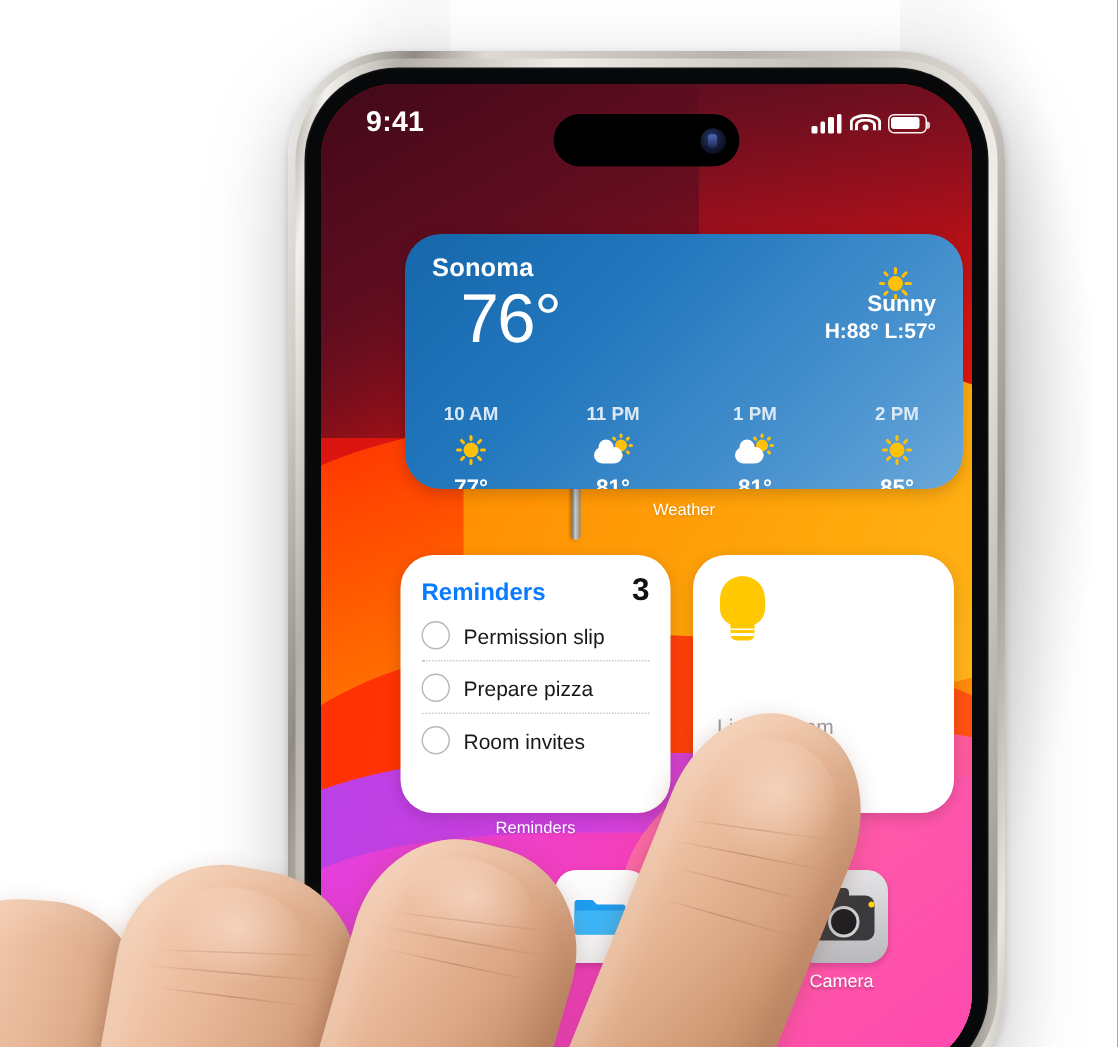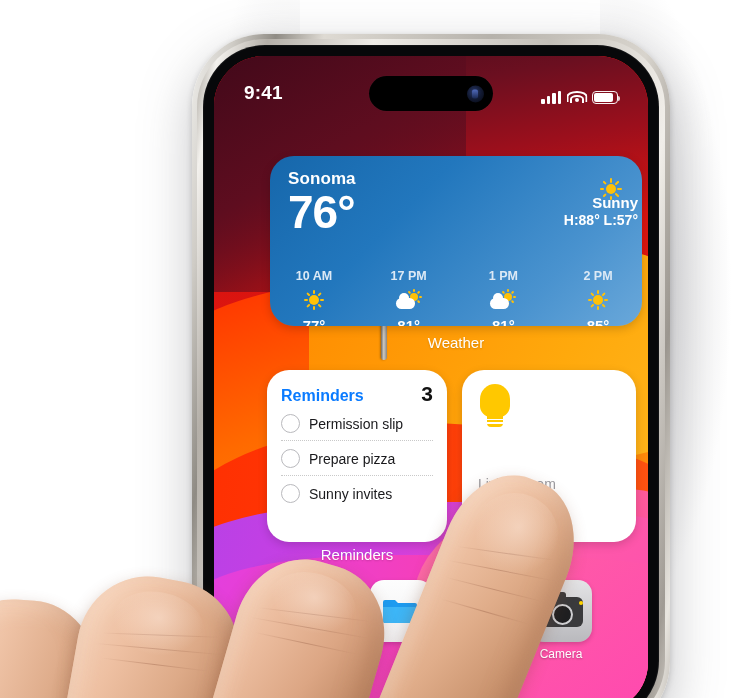--- a/index.html
+++ b/index.html
@@ -108,21 +108,21 @@
   }
   .wp-cyan{
     position:absolute;left:-6%;top:95%;width:46%;height:12%;
     background:linear-gradient(90deg,#27c7f5,#5ad4ff);
     border-radius:40% 50% 0 0/60% 60% 0 0;
   }
 
   
   .statusbar{
     position:absolute;left:0;top:0;width:100%;height:48px;
-    display:flex;align-items:flex-end;justify-content:space-between;
+    display:flex;align-items:center;justify-content:space-between;
     padding:0 30px;box-sizing:border-box;color:#fff;z-index:6;
   }
   .sb-time{font-size:19px;font-weight:bold;letter-spacing:.2px;margin-top:4px;}
   .sb-right{display:flex;align-items:center;gap:7px;margin-top:4px;}
   .sig{display:flex;align-items:flex-end;gap:2px;height:13px;}
   .sig i{display:block;width:3.5px;background:#fff;border-radius:1px;}
   .sig i:nth-child(1){height:5px}
   .sig i:nth-child(2){height:8px}
   .sig i:nth-child(3){height:11px}
   .sig i:nth-child(4){height:13px}
@@ -156,22 +156,22 @@
   
   .widget-weather{
     position:absolute;left:56px;top:100px;width:372px;height:170px;
     border-radius:24px;overflow:hidden;z-index:5;
     background:linear-gradient(135deg,#1667ab 0%,#2277bd 35%,#4a93cf 75%,#6aa8da 100%);
     box-shadow:0 3px 10px rgba(0,0,0,.18);
     color:#fff;
   }
   .ww-head{position:relative;padding:13px 18px 0 18px;}
   .ww-city{font-size:17px;font-weight:bold;letter-spacing:.1px;}
-  .ww-temp{font-size:46px;font-weight:700;line-height:.98;margin-top:1px;letter-spacing:-1px;}
-  .ww-right{position:absolute;right:4px;top:12px;text-align:right;}
+  .ww-temp{font-size:46px;font-weight:400;line-height:.98;margin-top:1px;letter-spacing:-1px;margin-left:19px;}
+  .ww-right{position:absolute;right:18px;top:12px;text-align:right;}
   .ww-cond{font-size:15px;font-weight:bold;margin-top:6px;}
   .ww-hl{font-size:14px;font-weight:bold;margin-top:1px;}
   .ww-hours{display:flex;justify-content:space-between;padding:6px 16px 0 16px;margin-top:28px;}
   .ww-hour{display:flex;flex-direction:column;align-items:center;width:56px;}
   .ww-h-time{font-size:12.5px;font-weight:bold;color:#dce9f5;}
   .ww-h-temp{font-size:15px;font-weight:bold;margin-top:4px;}
   .ww-h-icon{height:26px;display:flex;align-items:center;justify-content:center;margin-top:4px;}
 
   .sun{position:relative;width:20px;height:20px;}
   .sun .core{position:absolute;left:5px;top:5px;width:10px;height:10px;border-radius:50%;background:#ffc107;}
@@ -197,21 +197,21 @@
   .wbig-sun{position:absolute;right:16px;top:10px;width:22px;height:22px;}
   .wbig-sun .core{position:absolute;left:6px;top:6px;width:10px;height:10px;border-radius:50%;background:#ffc107;}
   .wbig-sun .ray{position:absolute;left:10px;top:0;width:2px;height:22px;}
   .wbig-sun .ray:before{content:"";position:absolute;left:0;top:0;width:2px;height:4.5px;background:#ffc107;border-radius:1px;}
   .wbig-sun .ray:after{content:"";position:absolute;left:0;bottom:0;width:2px;height:4.5px;background:#ffc107;border-radius:1px;}
   .wbig-sun .r2{transform:rotate(45deg)}
   .wbig-sun .r3{transform:rotate(90deg)}
   .wbig-sun .r4{transform:rotate(135deg)}
 
   .widget-label{
-    position:absolute;color:#fff;font-size:15px;text-align:center;
+    position:absolute;color:#fff;font-size:11px;text-align:center;
     text-shadow:0 1px 2px rgba(0,0,0,.18);z-index:5;
   }
   .wl-weather{left:56px;top:278px;width:372px;}
   .wl-reminders{left:53px;top:490px;width:180px;}
 
   .widget-reminders{
     position:absolute;left:53px;top:314px;width:180px;height:172px;
     border-radius:22px;background:#fff;z-index:5;
     box-shadow:0 3px 10px rgba(0,0,0,.16);
     padding:12px 14px 0 14px;box-sizing:border-box;
@@ -374,21 +374,21 @@
                   <span class="ray r2"></span>
                   <span class="ray r3"></span>
                   <span class="ray r4"></span>
                 </div>
             </div>
             <div class="ww-h-temp">77°</div>
           </div>
 
 
           <div class="ww-hour">
-            <div class="ww-h-time">17 PM</div>
+            <div class="ww-h-time">11 PM</div>
             <div class="ww-h-icon">
               <div class="suncloud">
                 <div class="s">
                     <span class="core"></span>
                     <span class="ray"></span>
                     <span class="ray r2"></span>
                     <span class="ray r3"></span>
                     <span class="ray r4"></span>
                   </div>
                 <div class="c"></div>
@@ -441,21 +441,21 @@
         <div class="rem-item">
           <div class="rem-circle"></div>
           <div class="rem-text">Permission slip</div>
         </div>
         <div class="rem-item">
           <div class="rem-circle"></div>
           <div class="rem-text">Prepare pizza</div>
         </div>
         <div class="rem-item">
           <div class="rem-circle"></div>
-          <div class="rem-text">Sunny invites</div>
+          <div class="rem-text">Room invites</div>
         </div>
       </div>
       <div class="widget-label wl-reminders">Reminders</div>
 
       <div class="widget-lights">
         <div class="bulb">
           <span class="glass"></span>
           <span class="base">
               <i></i>
               <i></i>

